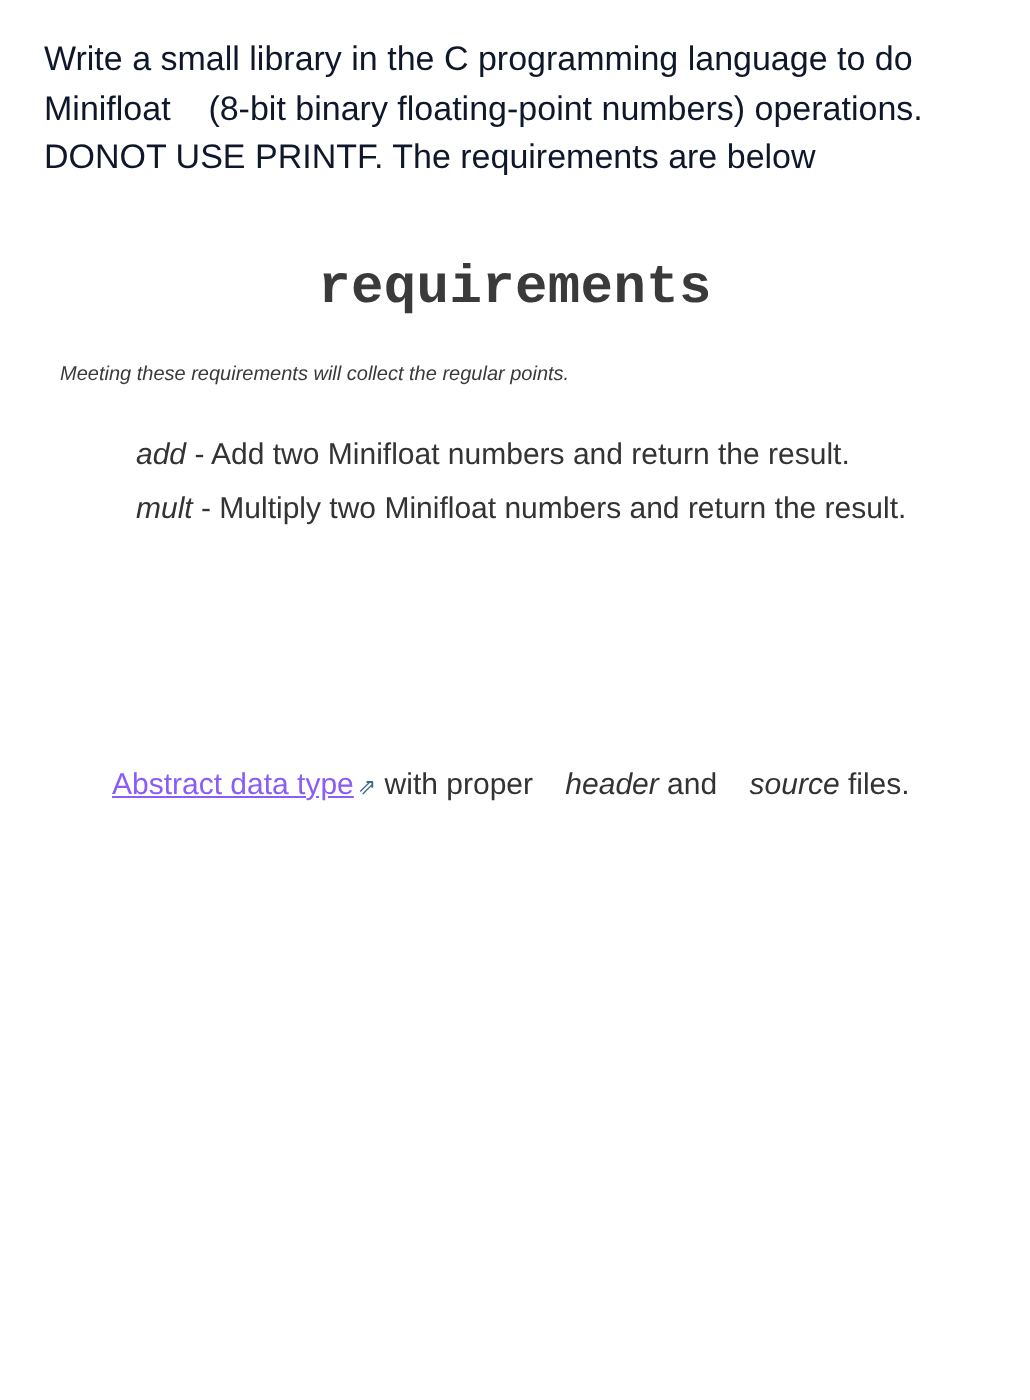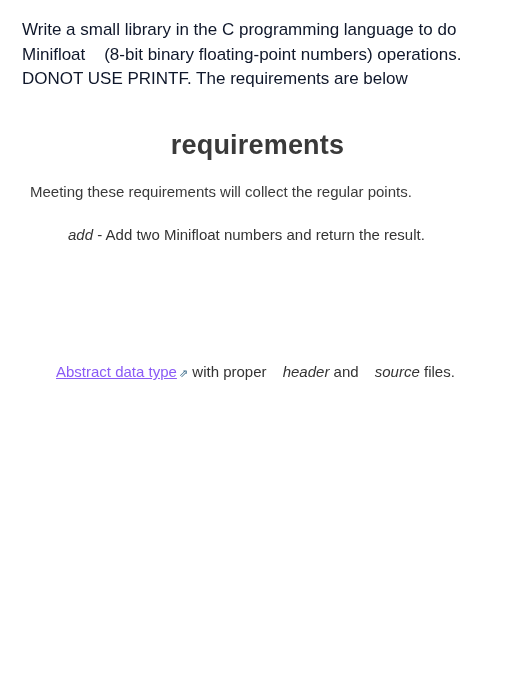--- a/index.html
+++ b/index.html
@@ -18,23 +18,25 @@
       color: #0f172a;
       margin-bottom: 38px;
     }
     .req-heading {
       text-align: center;
       font-size: 27px;
       font-weight: 600;
       color: #3a3a3a;
       margin-bottom: 22px;
       letter-spacing: 0.2px;
+      font-family: Liberation Mono, monospace;
     }
     .meeting {
-      font-size: 15px;
+      font-style: italic;
+      font-size: 10px;
       color: #3a3a3a;
       margin-bottom: 22px;
       padding-left: 8px;
     }
     .req-list {
       padding-left: 34px;
       padding-right: 8px;
     }
     .req-item {
       font-size: 15px;
@@ -65,20 +67,23 @@
 <h2 class="req-heading">requirements</h2>
 
 <p class="meeting">Meeting these requirements will collect the regular points.</p>
 
 <div class="req-list">
 
   <p class="req-item">
     <span class="it">add</span><span> - Add two Minifloat numbers and return the result.</span>
   </p>
 
+  <p class="req-item">
+    <span class="it">mult</span><span> - Multiply two Minifloat numbers and return the result.</span>
+  </p>
 
   <div class="bigspace"></div>
 
   <p class="req-item">
     <span class="link">Abstract data type</span><span class="ext-icon">⇗</span><span> with proper </span><span class="it">header</span><span> and </span><span class="it">source</span><span> files.</span>
   </p>
 
 
 
 

